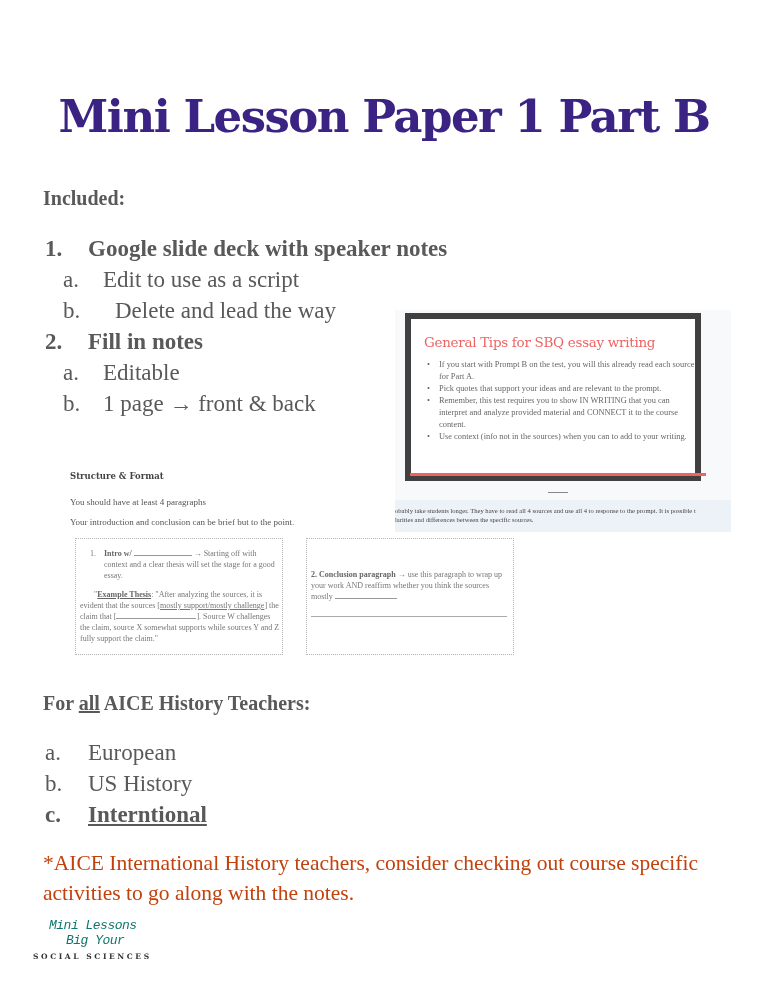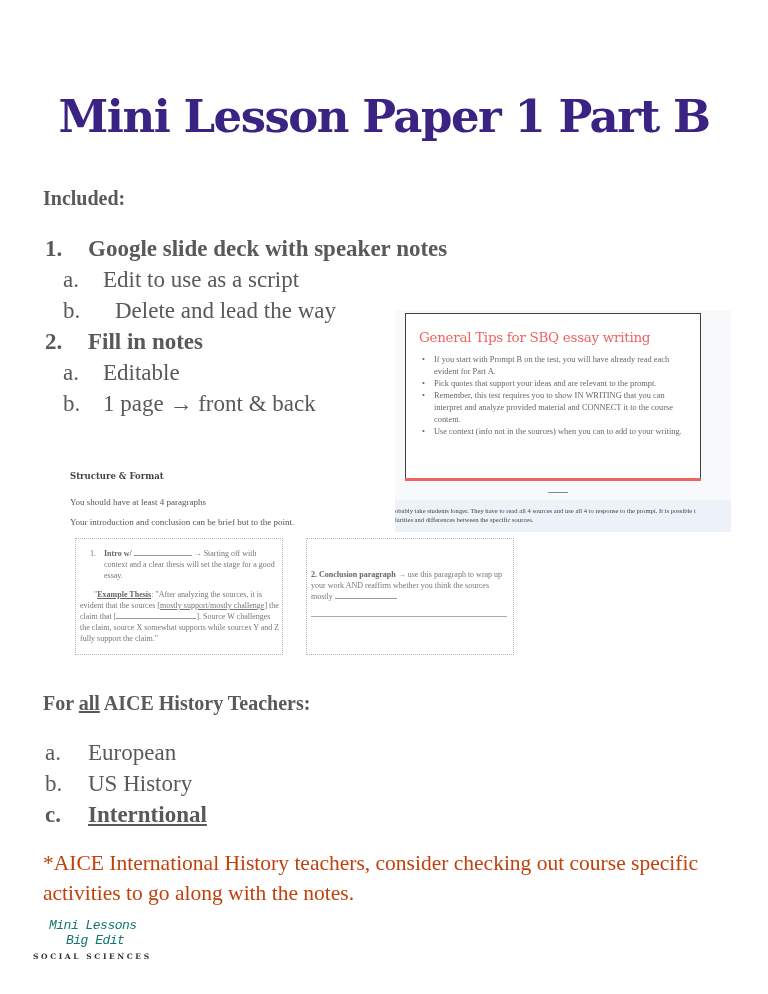--- a/index.html
+++ b/index.html
@@ -25,21 +25,21 @@
     .bold { font-weight: bold; }
     .underline { text-decoration: underline; }
 
     
     .slide-shot {
       position: absolute; left: 395px; top: 310px; width: 336px; height: 222px;
       background: #f8f9fb;
     }
     .slide-card {
       position: absolute; left: 10px; top: 3px; width: 296px; height: 168px;
-      background: #ffffff; border: 1px solid #404040;
+      background: #ffffff; border: 6px solid #404040;
     }
     .slide-card .slide-title {
       position: absolute; left: 13px; top: 15px; font-family: "DejaVu Serif", serif;
       font-size: 13.5px; color: #f06363; letter-spacing: -0.3px; white-space: nowrap;
     }
     .slide-card ul {
       position: absolute; left: 16px; top: 40px; width: 270px; list-style: none;
       font-family: "Liberation Serif", serif; font-size: 8.4px; line-height: 12px; color: #666;
     }
     .slide-card li { position: relative; padding-left: 12px; }
@@ -125,21 +125,21 @@
   <div class="li" style="left:0; top:391px;">
     <span class="marker" style="left:63px;">b.</span>
     <span class="text" style="left:103px;">1 page → front &amp; back</span>
   </div>
 </div>
 
 <div class="slide-shot">
   <div class="slide-card">
     <div class="slide-title">General Tips for SBQ essay writing</div>
     <ul>
-      <li>If you start with Prompt B on the test, you will have already read each evident for Part A.</li>
+      <li>If you start with Prompt B on the test, you will this already read each source for Part A.</li>
       <li>Pick quotes that support your ideas and are relevant to the prompt.</li>
       <li>Remember, this test requires you to show IN WRITING that you can interpret and analyze provided material and CONNECT it to the course content.</li>
       <li>Use context (info not in the sources) when you can to add to your writing.</li>
     </ul>
     <div class="red-bar"></div>
   </div>
   <div class="slide-sep"></div>
   <div class="notes-strip">
     <div>obably take students longer.  They have to read all 4 sources and use all 4 to response to the prompt.  It is possible t</div>
     <div>larities and differences between the specific sources.</div>
@@ -189,15 +189,15 @@
   <div class="li bold" style="left:0; top:802px;">
     <span class="marker" style="left:45px;">c.</span>
     <span class="text underline" style="left:88px;">Interntional</span>
   </div>
 </div>
 
 <div class="footnote">*AICE International History teachers, consider checking out course specific activities to go along with the notes.</div>
 
 <div class="logo">
   <div class="l1">Mini Lessons</div>
-  <div class="l2">Big Edit</div>
+  <div class="l2">Big Your</div>
   <div class="l3">SOCIAL SCIENCES</div>
 </div>
 
 </body></html>

